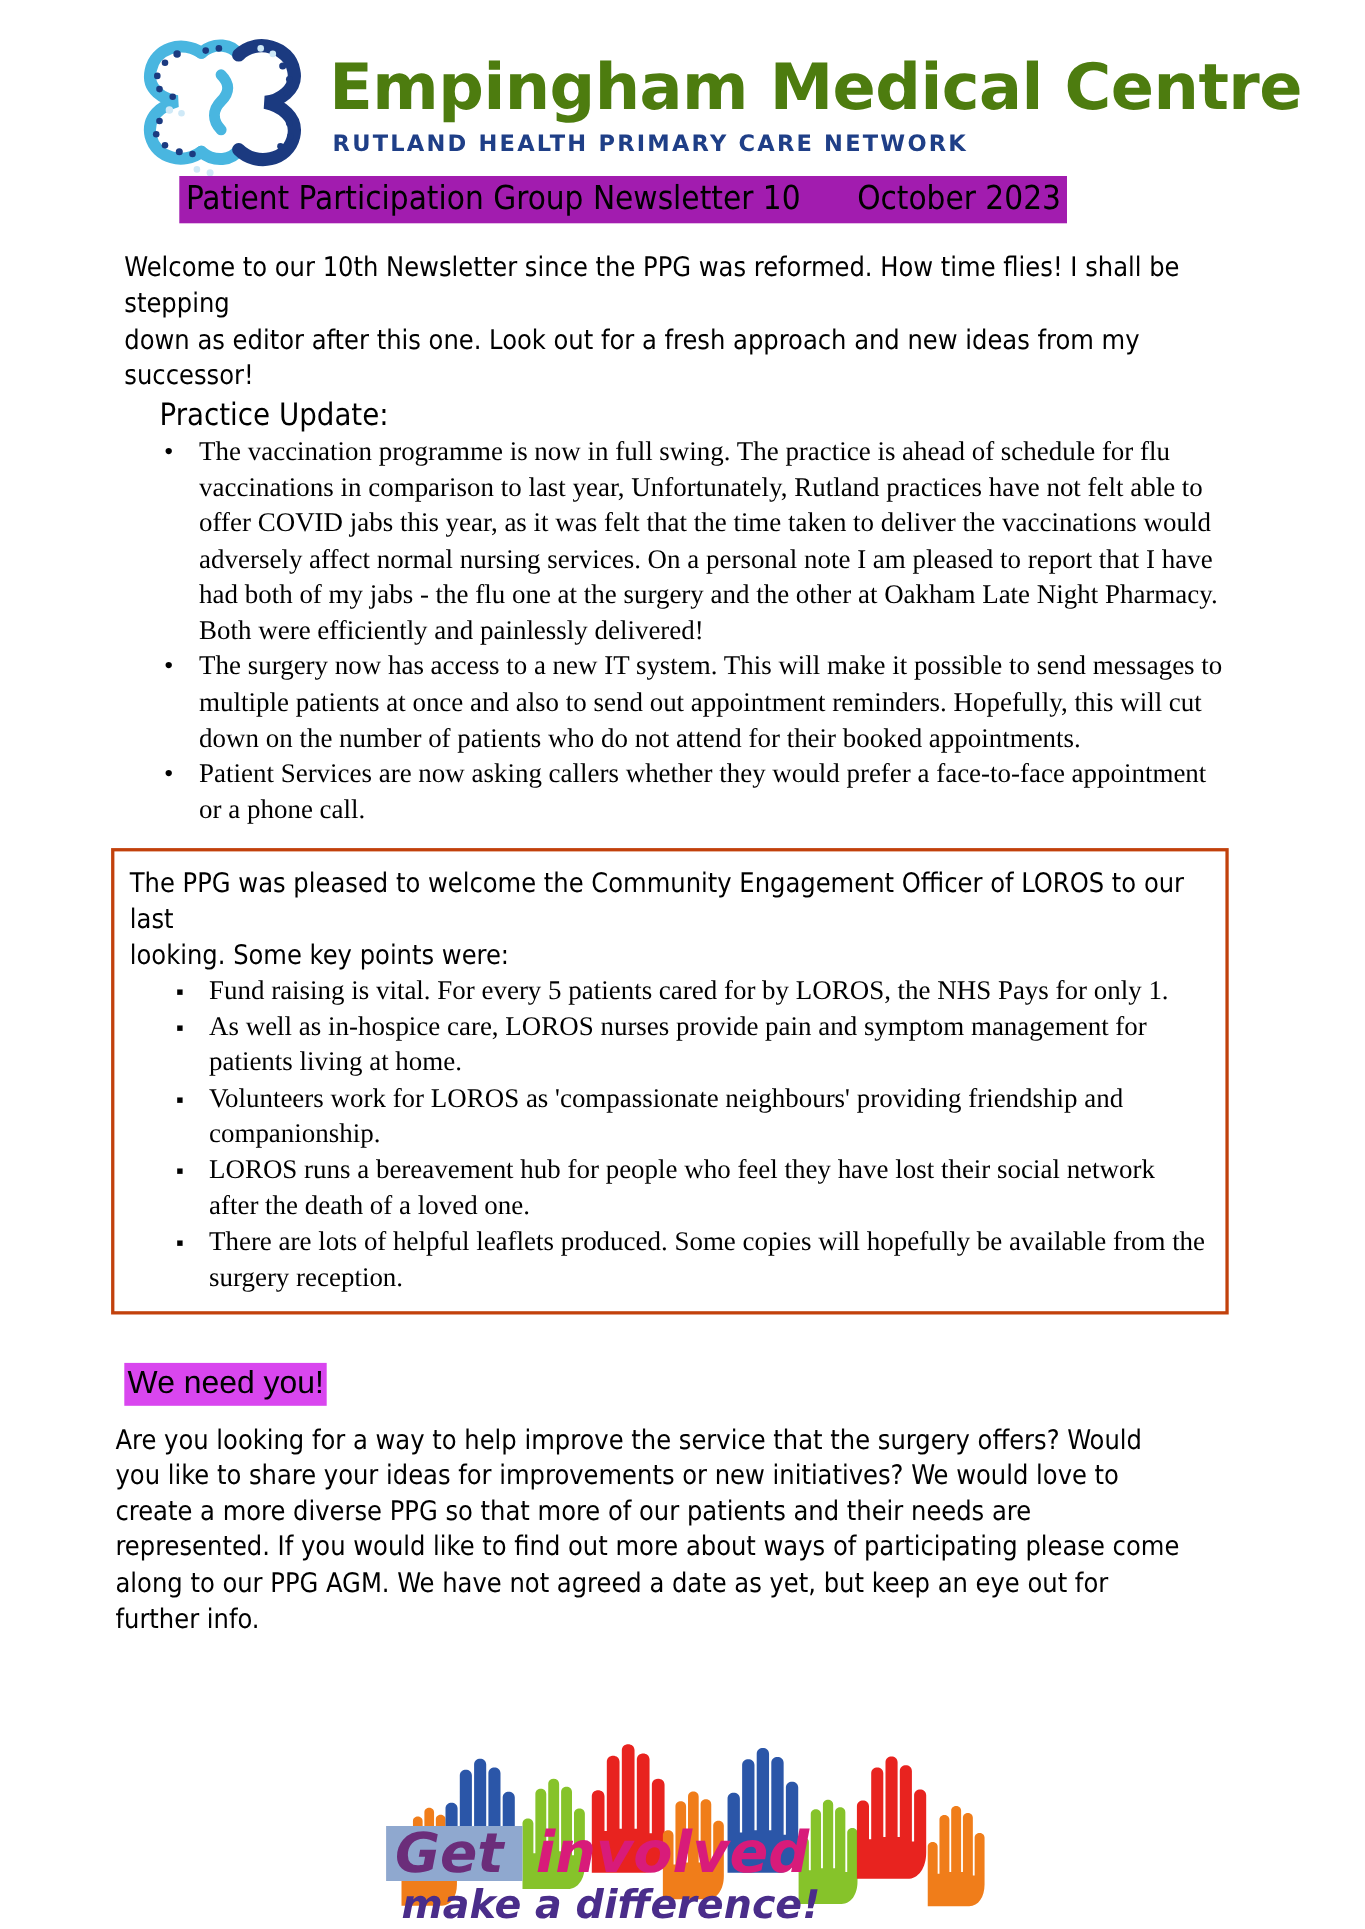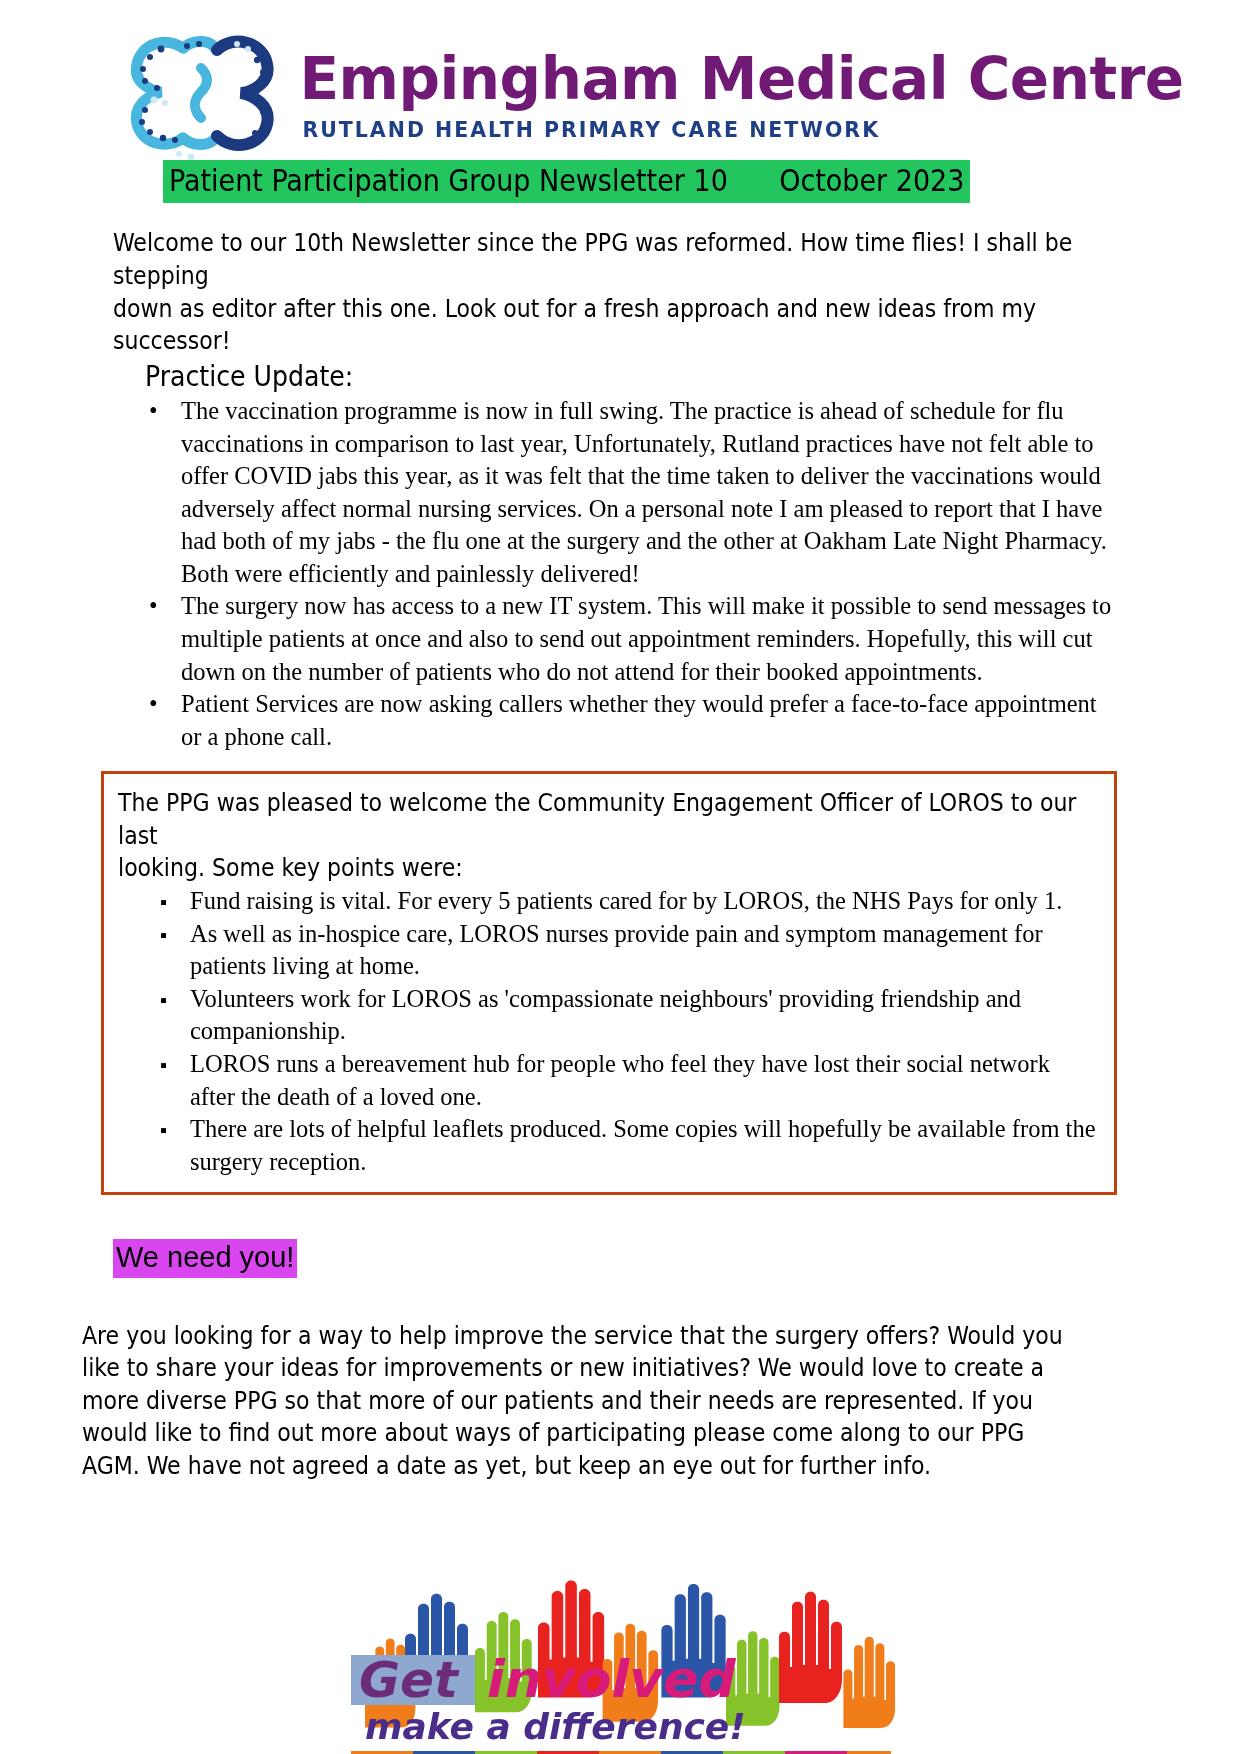--- a/index.html
+++ b/index.html
@@ -44,42 +44,42 @@
     flex-direction: column;
     justify-content: center;
     margin-top: 4px;
   }
   .logo-title {
     font-family: "DejaVu Sans", sans-serif;
     font-weight: bold;
     font-size: 58px;
     line-height: 1.02;
     letter-spacing: -0.5px;
-    color: #701a75;
+    color: #4d7c0f;
     white-space: nowrap;
   }
   .logo-sub {
     font-family: "DejaVu Sans", sans-serif;
     font-weight: bold;
     font-size: 20.5px;
     letter-spacing: 2.0px;
     color: #1f3f87;
     margin-top: 8px;
     margin-left: 3px;
     white-space: nowrap;
   }
 
   
   .title-row {
     margin-top: 10px;
     padding-left: 163px;
   }
   .title-hl {
     display: inline-block;
-    background: #22c55e;
+    background: #a21caf;
     font-family: "DejaVu Sans Condensed", "Liberation Sans Narrow", "Liberation Sans", sans-serif;
     font-size: 30px;
     line-height: 1.28;
     padding: 2px 6px 3px 6px;
     white-space: pre;
   }
 
   
   .body-wrap {
     padding-left: 113px;
@@ -143,23 +143,23 @@
   }
   .need-hl {
     display: inline-block;
     background: #d946ef;
     font-family: "Liberation Sans", sans-serif;
     font-size: 29px;
     line-height: 1.22;
     padding: 1px 3px 2px 3px;
   }
   .need-body {
-    padding-left: 82px;
+    padding-left: 105px;
     padding-right: 164px;
-    margin-top: 42px;
+    margin-top: 15px;
   }
   .need-body .para { font-size: 24.5px; line-height: 1.33; }
 
   
   .graphic {
     margin-top: 22px;
     display: flex;
     justify-content: center;
   }
   .graphic svg { display: block; }

